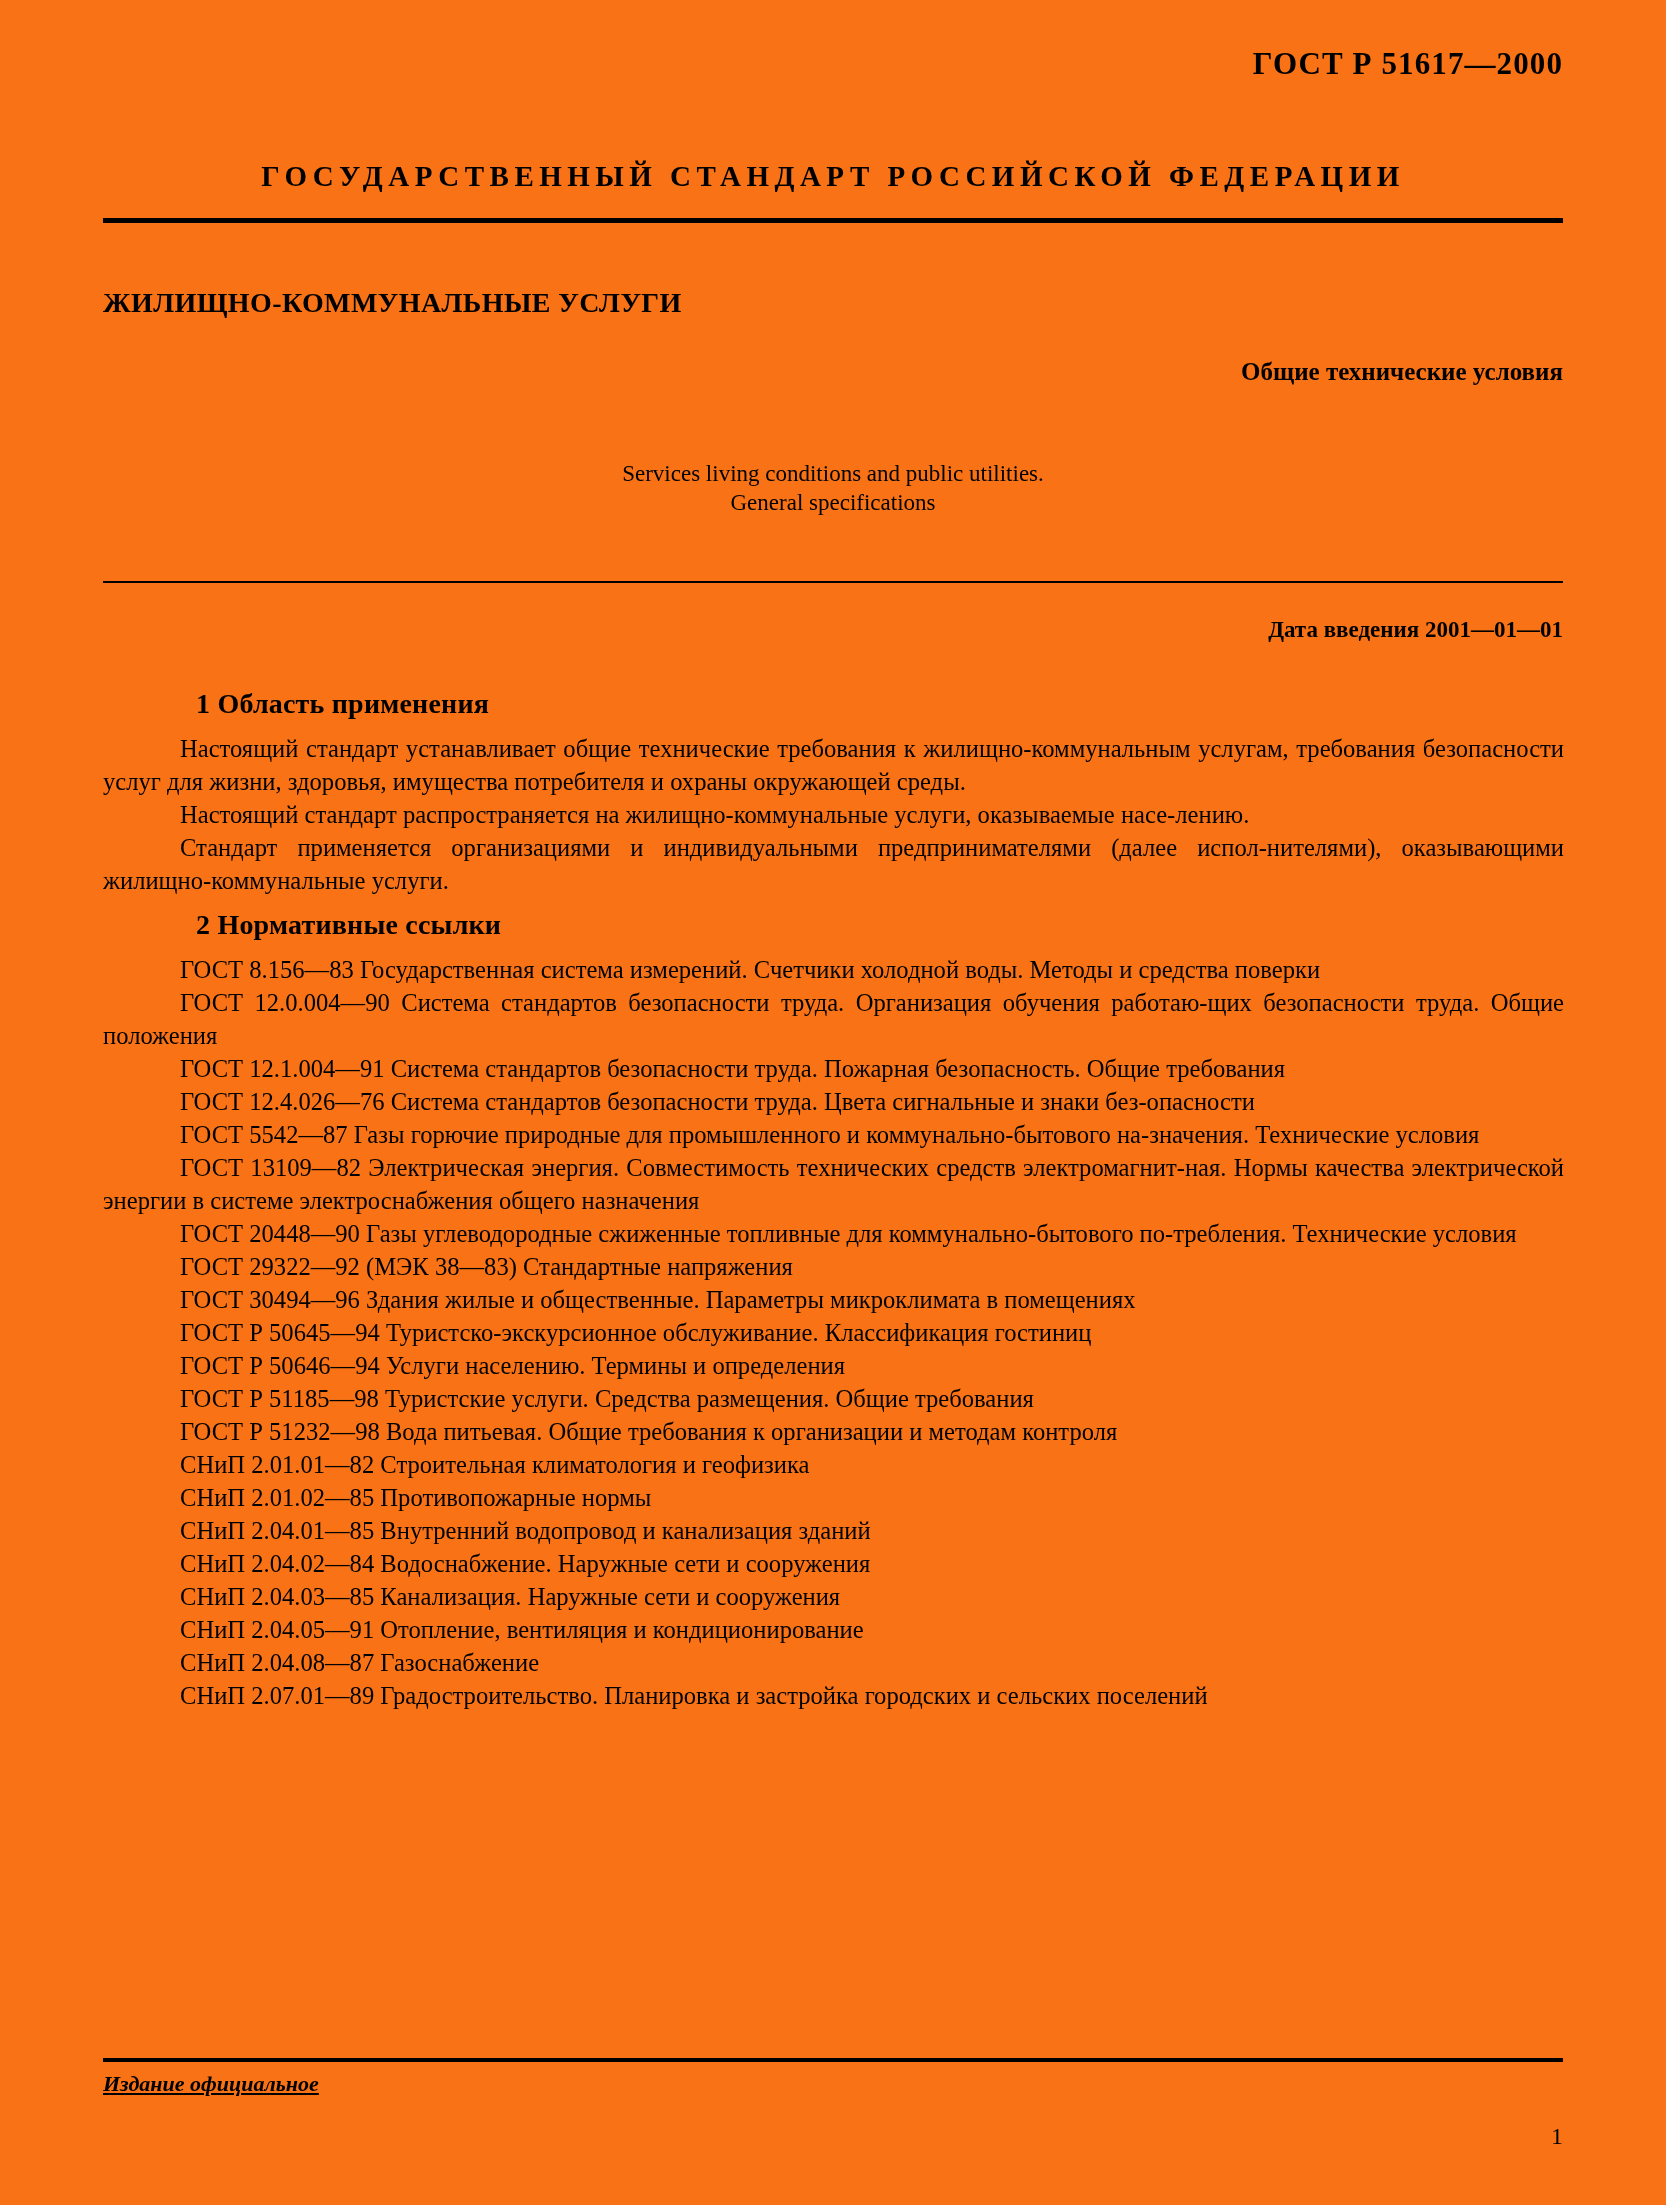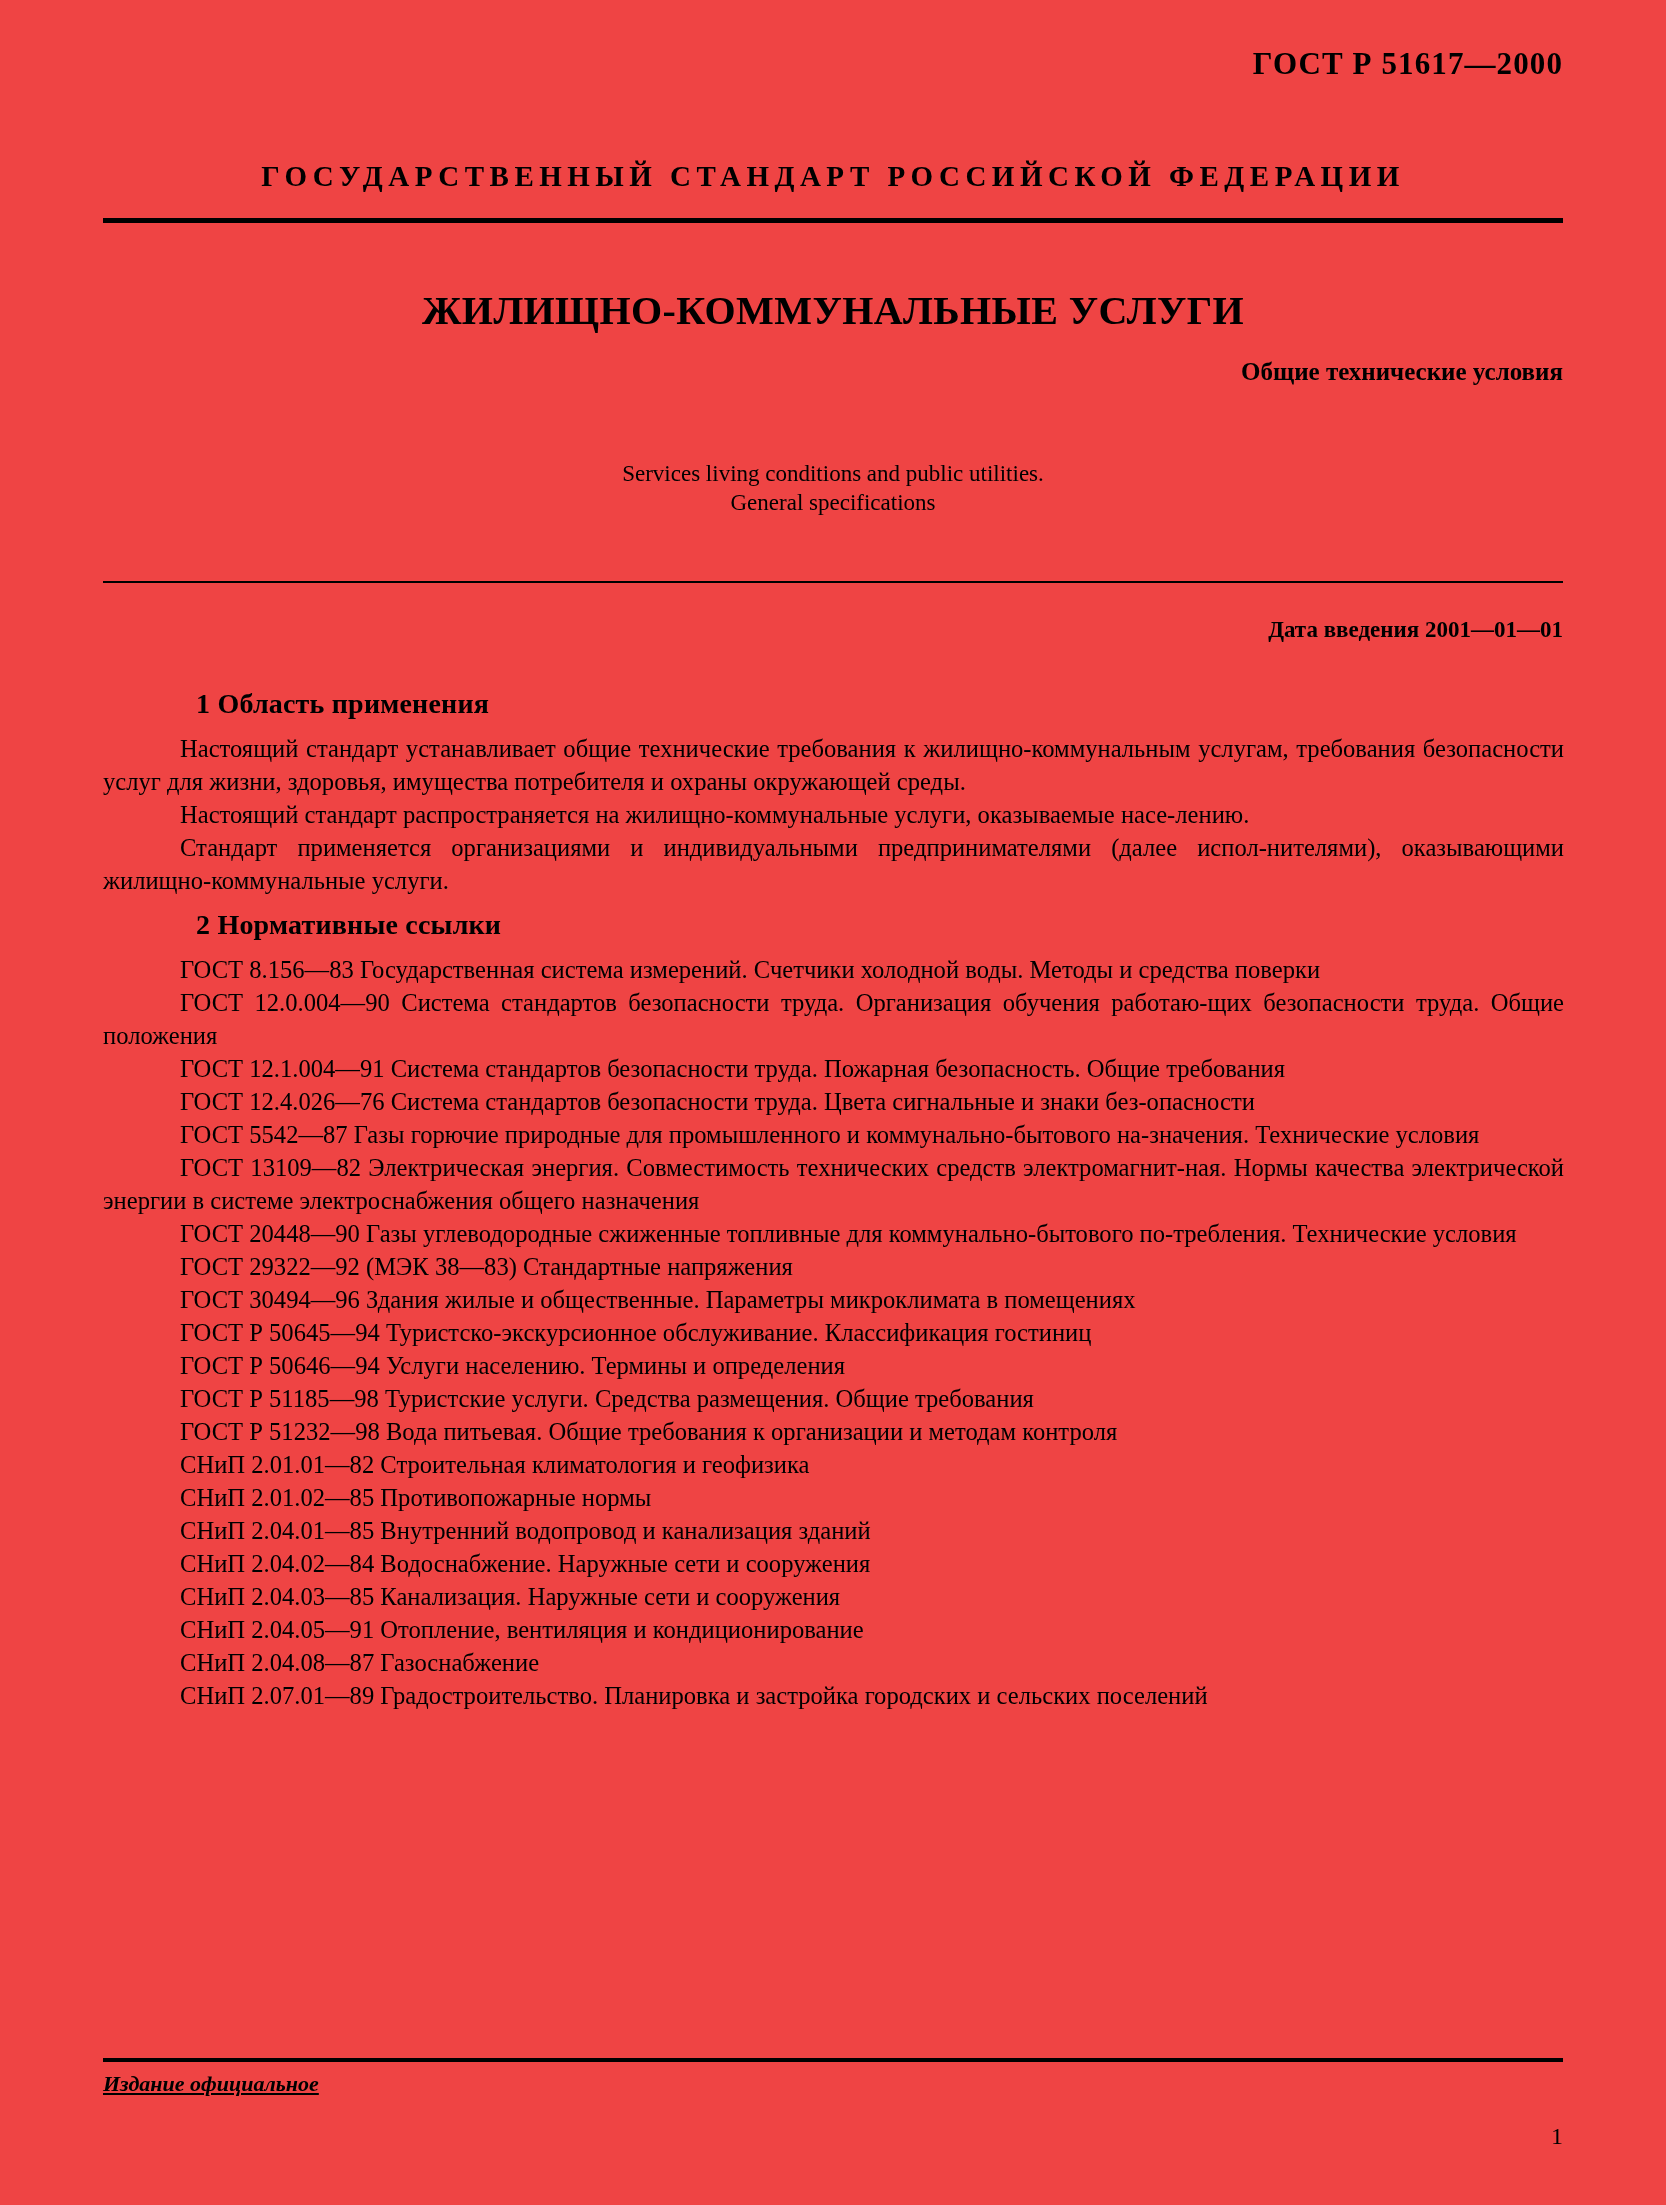--- a/index.html
+++ b/index.html
@@ -9,21 +9,21 @@
   }
   body {
     font-family: "Liberation Serif", "DejaVu Serif", serif;
     color: #000000;
   }
   .page {
     position: relative;
     width: 1666px;
     height: 2205px;
     margin: 0 auto;
-    background: #ef4444;
+    background: #f97316;
     box-sizing: border-box;
     overflow: hidden;
   }
 
   
   .doc-number {
     position: absolute;
     top: 46px;
     right: 103px;
     font-size: 31px;
@@ -59,22 +59,22 @@
   .rule-header { top: 218px; }
   .rule-mid    { top: 581px; }
   .rule-footer { top: 2058px; height: 4.4px; }
 
   
   .title-main {
     position: absolute;
     top: 287px;
     left: 103px;
     right: 103px;
-    text-align: center;
-    font-size: 40px;
+    text-align: left;
+    font-size: 28px;
     font-weight: bold;
     letter-spacing: 0.4px;
   }
   .title-sub {
     position: absolute;
     top: 358px;
     left: 103px;
     right: 103px;
     text-align: right;
     font-size: 25px;

